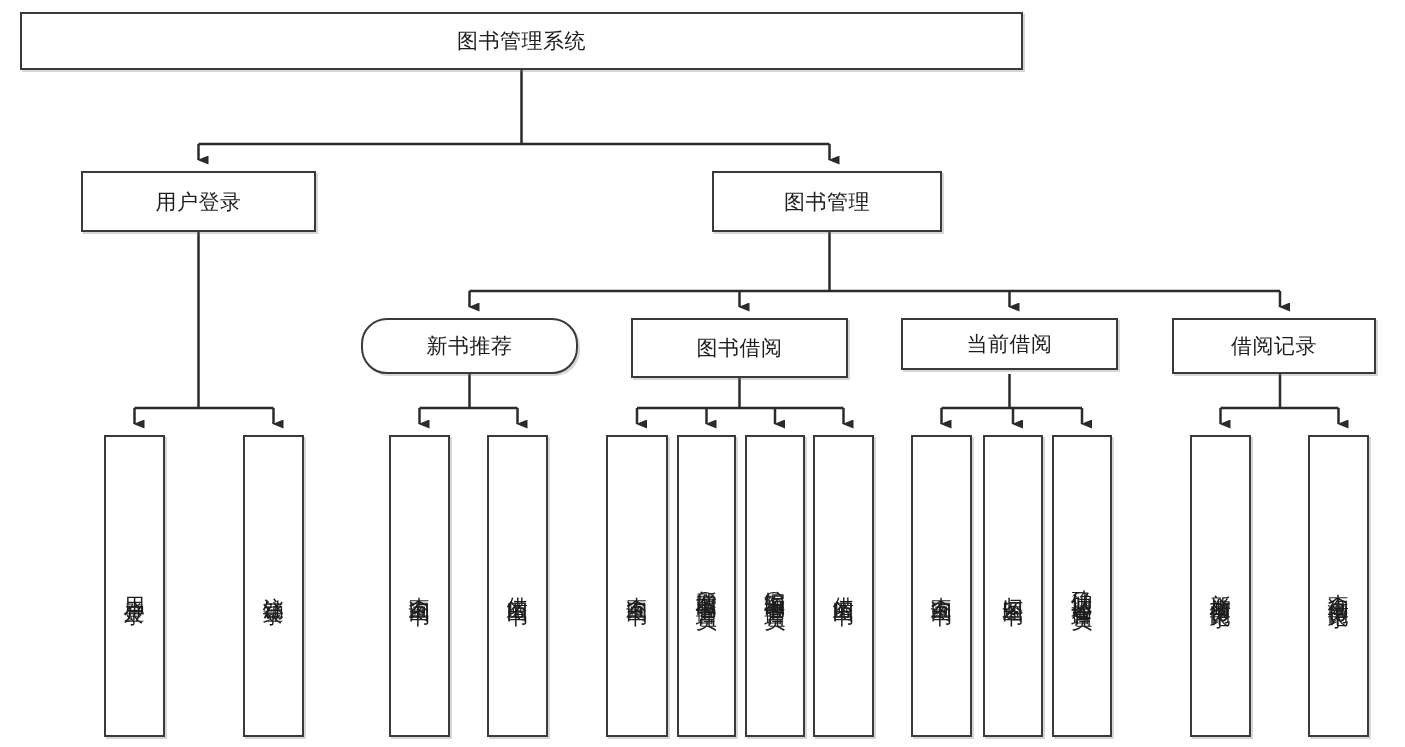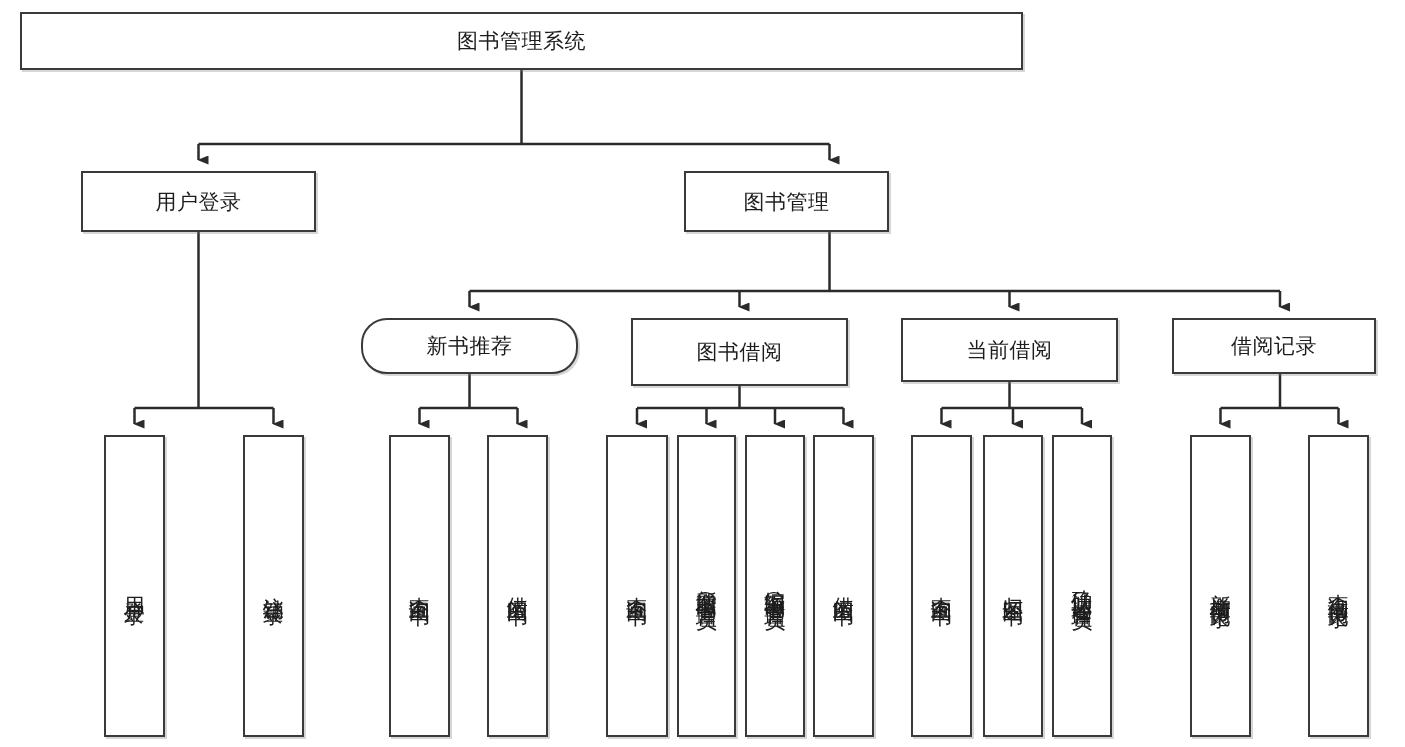--- a/index.html
+++ b/index.html
@@ -108,30 +108,30 @@
       </g>
   </svg>
 
   <div id="node-layer">
       <div class="node" style="left: 20px; top: 12px; width: 1003px; height: 58px;">
         <span class="label">图书管理系统</span>
       </div>
       <div class="node" style="left: 81px; top: 171px; width: 235px; height: 61px;">
         <span class="label">用户登录</span>
       </div>
-      <div class="node" style="left: 684px; top: 171px; width: 205px; height: 61px;">
+      <div class="node" style="left: 712px; top: 171px; width: 230px; height: 61px;">
         <span class="label">图书管理</span>
       </div>
       <div class="node" style="left: 361px; top: 318px; width: 217px; height: 56px; border-radius: 26px;">
         <span class="label">新书推荐</span>
       </div>
-      <div class="node" style="left: 631px; top: 318px; width: 217px; height: 68px;">
+      <div class="node" style="left: 631px; top: 318px; width: 217px; height: 60px;">
         <span class="label">图书借阅</span>
       </div>
-      <div class="node" style="left: 901px; top: 318px; width: 217px; height: 64px;">
+      <div class="node" style="left: 901px; top: 318px; width: 217px; height: 52px;">
         <span class="label">当前借阅</span>
       </div>
       <div class="node" style="left: 1172px; top: 318px; width: 204px; height: 56px;">
         <span class="label">借阅记录</span>
       </div>
       <div class="node leaf" style="left: 104px; top: 435px; width: 61px; height: 302px;">
         <span class="label">用户登录</span>
       </div>
       <div class="node leaf" style="left: 243px; top: 435px; width: 61px; height: 302px;">
         <span class="label">注销登录</span>

